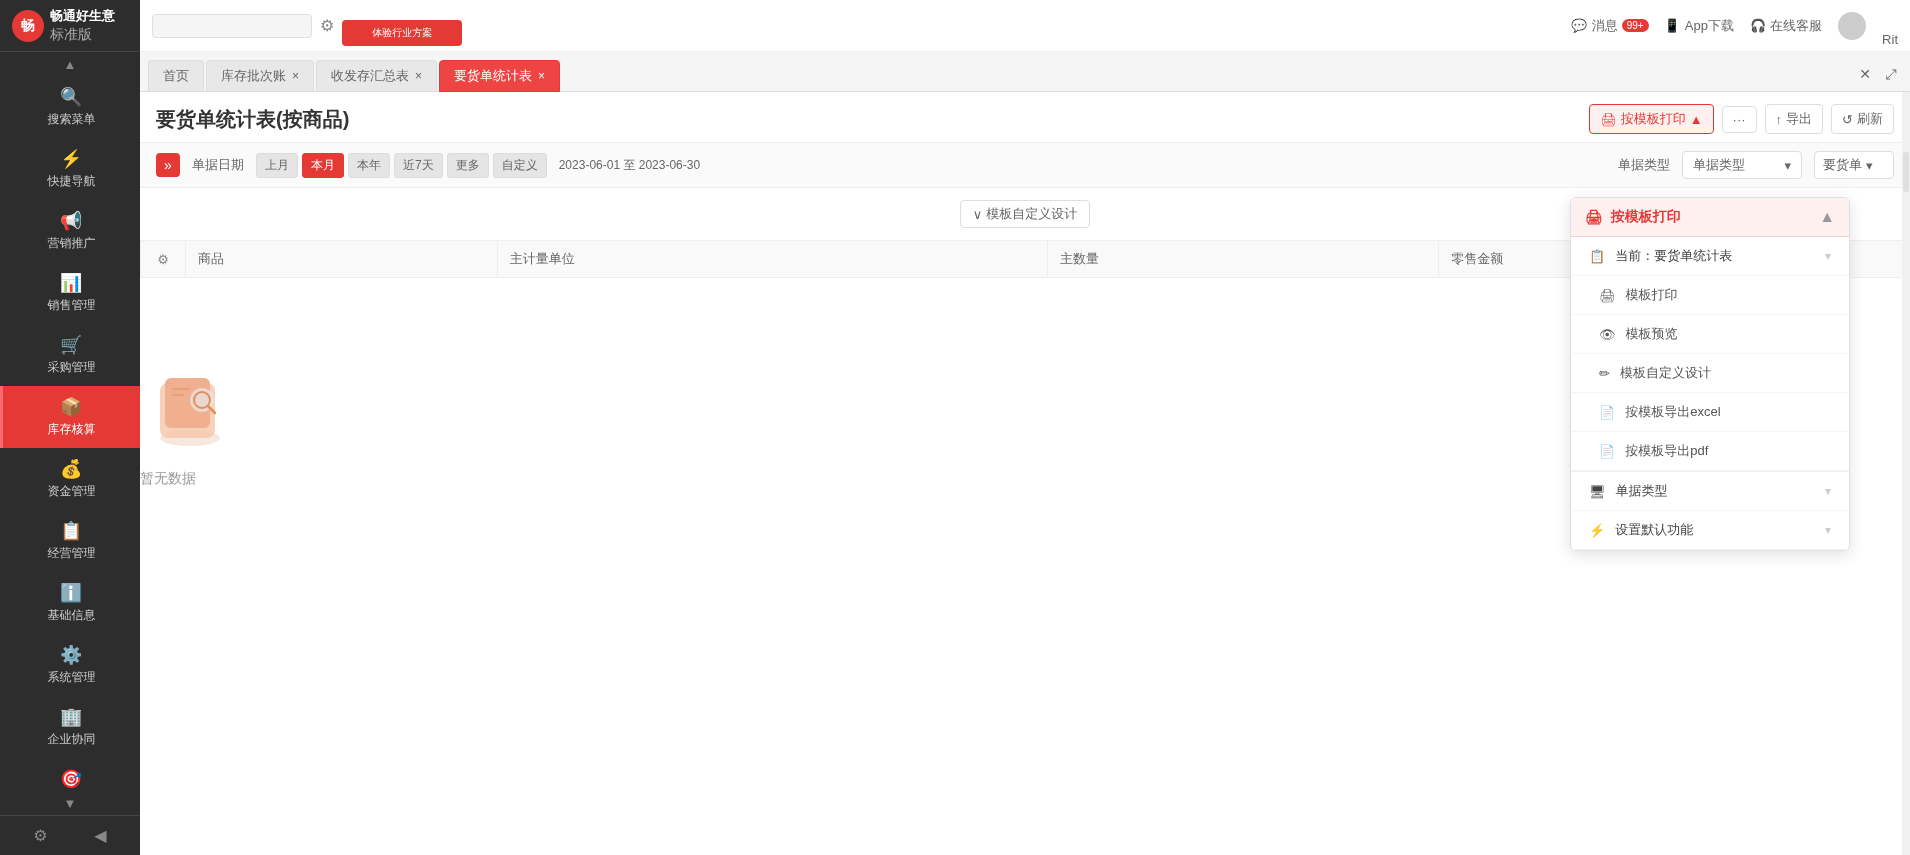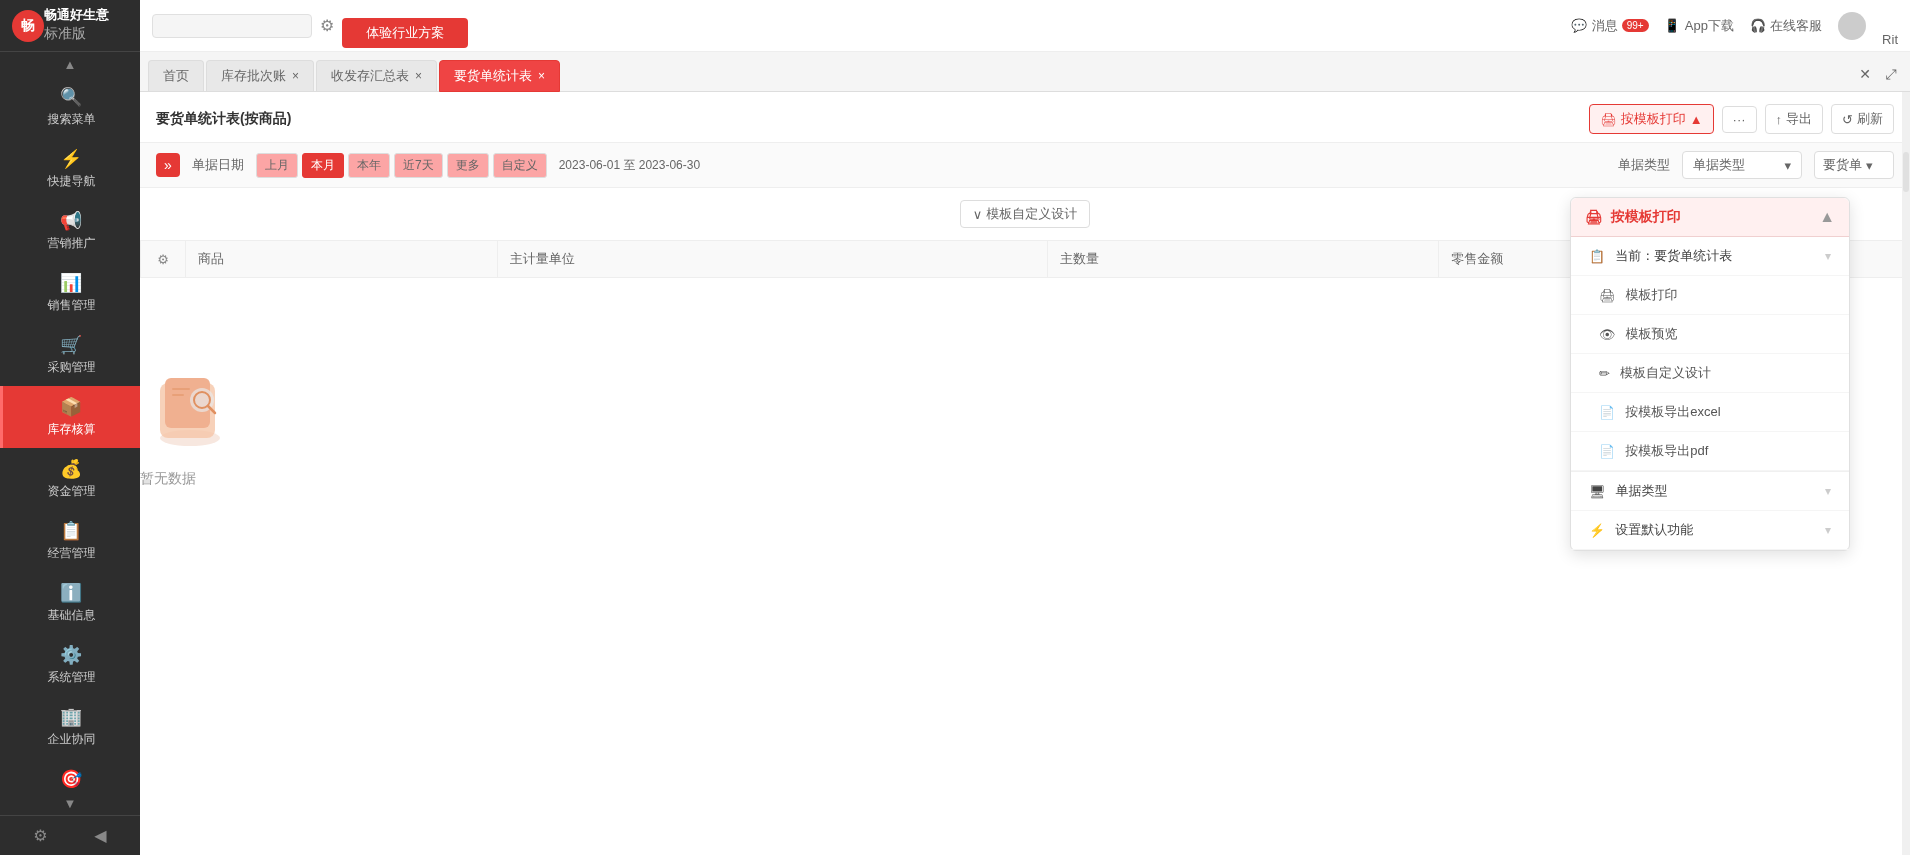--- a/index.html
+++ b/index.html
@@ -30,24 +30,24 @@
       border-radius: 50%;
       display: flex;
       align-items: center;
       justify-content: center;
       color: white;
       font-weight: bold;
       font-size: 14px;
       flex-shrink: 0;
     }
     .sidebar-logo-text {
+      margin-left: 6px;
       font-size: 12px;
       color: #fff;
       line-height: 1.3;
-      font-family: Liberation Mono, monospace;
     }
     .sidebar-logo-text .main { font-size: 13px; font-weight: bold; }
     .sidebar-logo-text .sub { font-size: 14px; color: #aaa; }
     .sidebar-nav { flex: 1; overflow-y: auto; }
     .sidebar-nav::-webkit-scrollbar { width: 4px; }
     .sidebar-nav::-webkit-scrollbar-thumb { background: #555; }
     .nav-item {
       display: flex;
       flex-direction: column;
       align-items: center;
@@ -116,23 +116,23 @@
     .top-bar-gear {
       color: #888;
       cursor: pointer;
       font-size: 16px;
     }
     .trial-btn {
       background: #e53935;
       color: white;
       border: none;
       border-radius: 4px;
-      padding: 6px 24px;
-      cursor: pointer;
-      font-size: 13px;
+      padding: 6px 30px;
+      cursor: pointer;
+      font-size: 10px;
       margin-top: 15px;
     }
     .top-bar-right {
       display: flex;
       align-items: center;
       gap: 16px;
     }
     .top-bar-right-item {
       display: flex;
       align-items: center;
@@ -225,21 +225,21 @@
       background: #fff;
       position: relative;
     }
     .page-header {
       padding: 12px 16px 8px;
       display: flex;
       align-items: center;
       justify-content: space-between;
     }
     .page-title {
-      font-size: 14px;
+      font-size: 20px;
       font-weight: bold;
       color: #333;
     }
     .page-header-actions {
       display: flex;
       align-items: center;
       gap: 8px;
     }
     .header-btn {
       display: flex;
@@ -285,21 +285,21 @@
     }
     .filter-label { color: #666; font-size: 13px; flex-shrink: 0; }
     .date-buttons {
       display: flex;
       align-items: center;
       gap: 4px;
     }
     .date-btn {
       padding: 3px 8px;
       border: 1px solid #ddd;
-      background: #fca5a5;
+      background: #e5e5e5;
       border-radius: 3px;
       cursor: pointer;
       font-size: 12px;
       color: #666;
     }
     .date-btn.active {
       background: #e53935;
       color: white;
       border-color: #e53935;
     }

